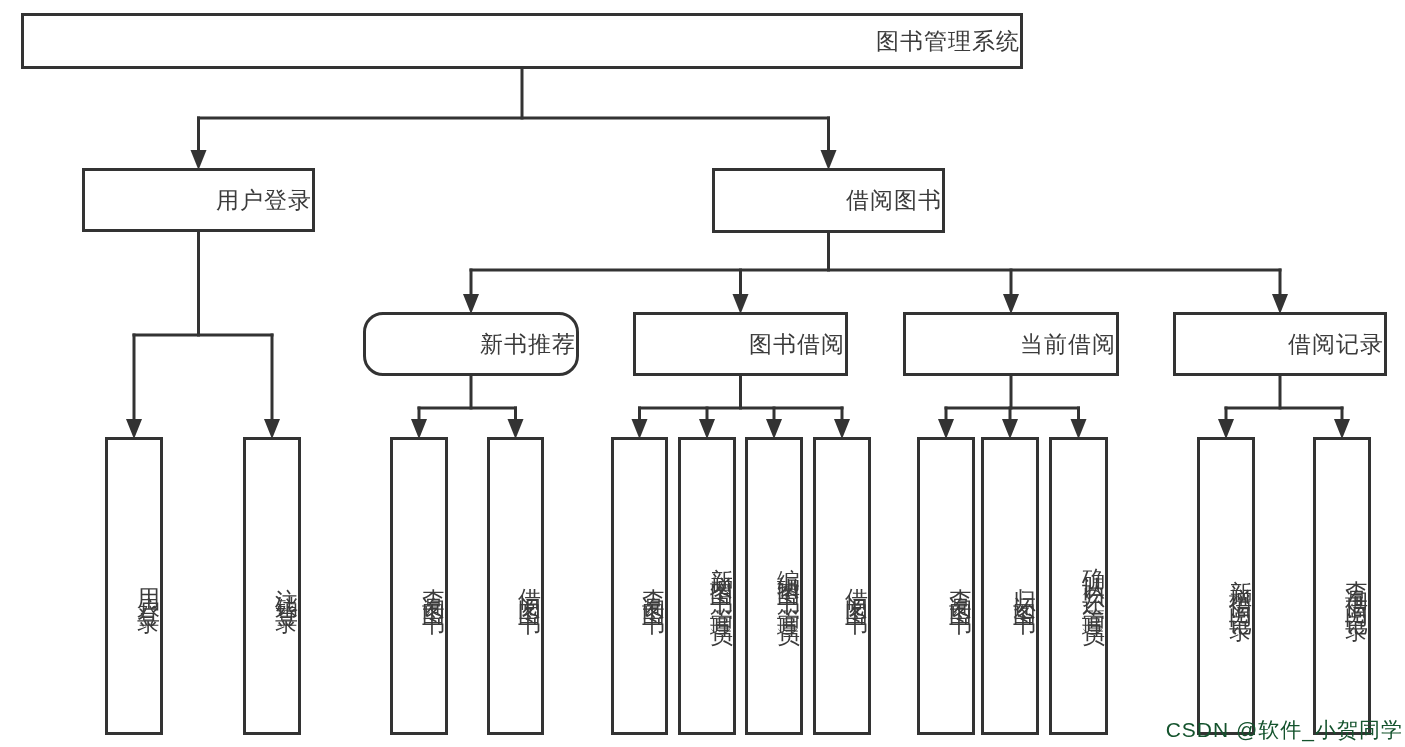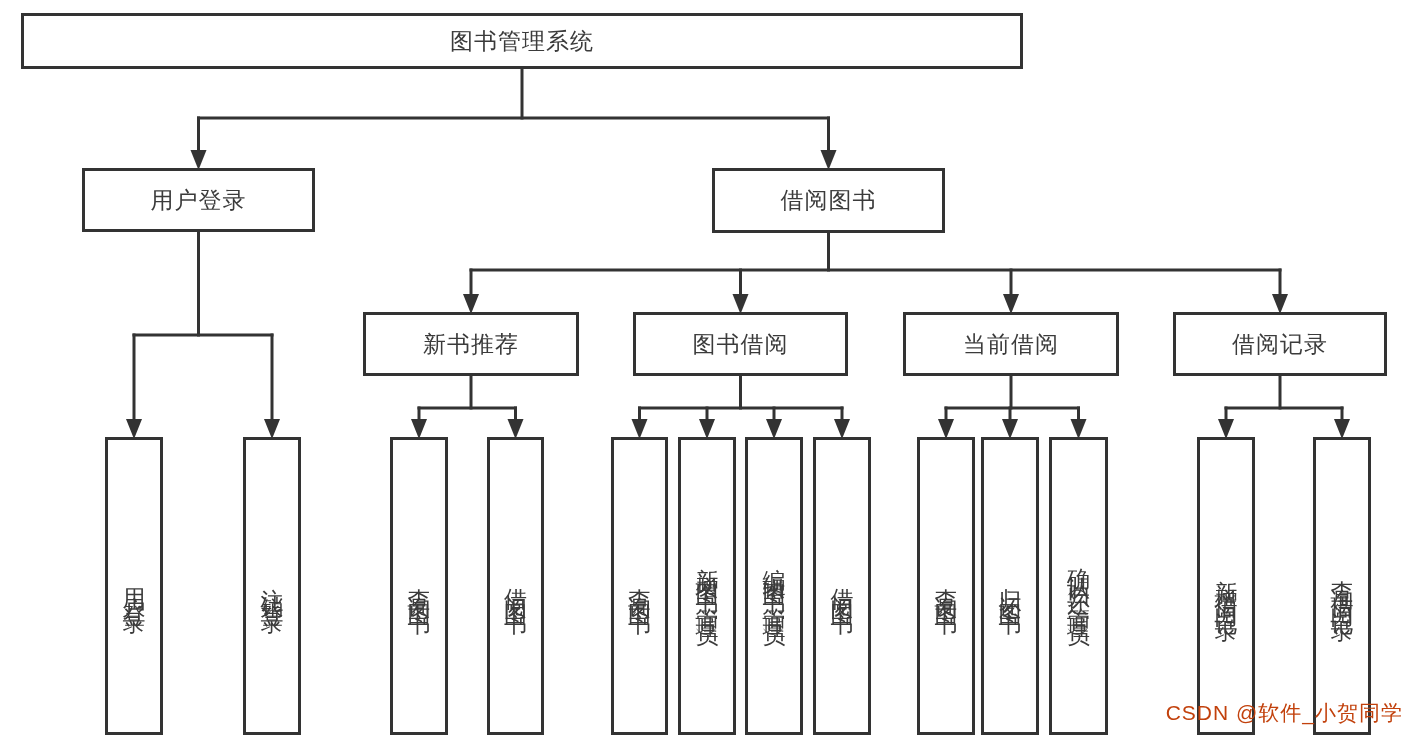--- a/index.html
+++ b/index.html
@@ -30,39 +30,39 @@
     width: 100%;
     height: 100%;
   }
   .node {
     position: absolute;
     box-sizing: border-box;
     background: #ffffff;
     border: 3px solid #333333;
     display: flex;
     align-items: center;
-    justify-content: center;
+    justify-content: flex-end;
     color: #3b3b3b;
     font-size: 23px;
     line-height: 1;
     white-space: nowrap;
     letter-spacing: 1px;
   }
   .node.vert .lbl {
     writing-mode: vertical-rl;
     letter-spacing: 8px;
     white-space: normal;
     line-height: 1;
   }
   .watermark {
     position: absolute;
     right: 2px;
-    bottom: 20px;
+    bottom: 3px;
     font-size: 21px;
-    color: #c2410c;
+    color: #14532d;
     letter-spacing: 1px;
     white-space: nowrap;
   }
 </style>
 </head>
 <body>
 
 <div class="stage">
   <svg class="connectors" width="1405" height="747" viewBox="0 0 1405 747" xmlns="http://www.w3.org/2000/svg">
       <g stroke="#333333" stroke-width="3" fill="none" stroke-linecap="square">
@@ -125,21 +125,21 @@
   <div class="nodes-layer">
       <div class="node" style="left: 21px; top: 13px; width: 1002px; height: 56px; border-color: rgb(51, 51, 51); color: rgb(59, 59, 59); background: rgb(255, 255, 255);">
         <span class="lbl">图书管理系统</span>
       </div>
       <div class="node" style="left: 82px; top: 168px; width: 233px; height: 64px; border-color: rgb(51, 51, 51); color: rgb(59, 59, 59); background: rgb(255, 255, 255);">
         <span class="lbl">用户登录</span>
       </div>
       <div class="node" style="left: 712px; top: 168px; width: 233px; height: 65px; border-color: rgb(51, 51, 51); color: rgb(59, 59, 59); background: rgb(255, 255, 255);">
         <span class="lbl">借阅图书</span>
       </div>
-      <div class="node" style="left: 363px; top: 312px; width: 216px; height: 64px; border-color: rgb(51, 51, 51); color: rgb(59, 59, 59); background: rgb(255, 255, 255);">
+      <div class="node" style="left: 363px; top: 312px; width: 216px; height: 64px; border-color: rgb(51, 51, 51); color: rgb(59, 59, 59); background: rgb(255, 255, 255); border-radius: 20px;">
         <span class="lbl">新书推荐</span>
       </div>
       <div class="node" style="left: 633px; top: 312px; width: 215px; height: 64px; border-color: rgb(51, 51, 51); color: rgb(59, 59, 59); background: rgb(255, 255, 255);">
         <span class="lbl">图书借阅</span>
       </div>
       <div class="node" style="left: 903px; top: 312px; width: 216px; height: 64px; border-color: rgb(51, 51, 51); color: rgb(59, 59, 59); background: rgb(255, 255, 255);">
         <span class="lbl">当前借阅</span>
       </div>
       <div class="node" style="left: 1173px; top: 312px; width: 214px; height: 64px; border-color: rgb(51, 51, 51); color: rgb(59, 59, 59); background: rgb(255, 255, 255);">
         <span class="lbl">借阅记录</span>

